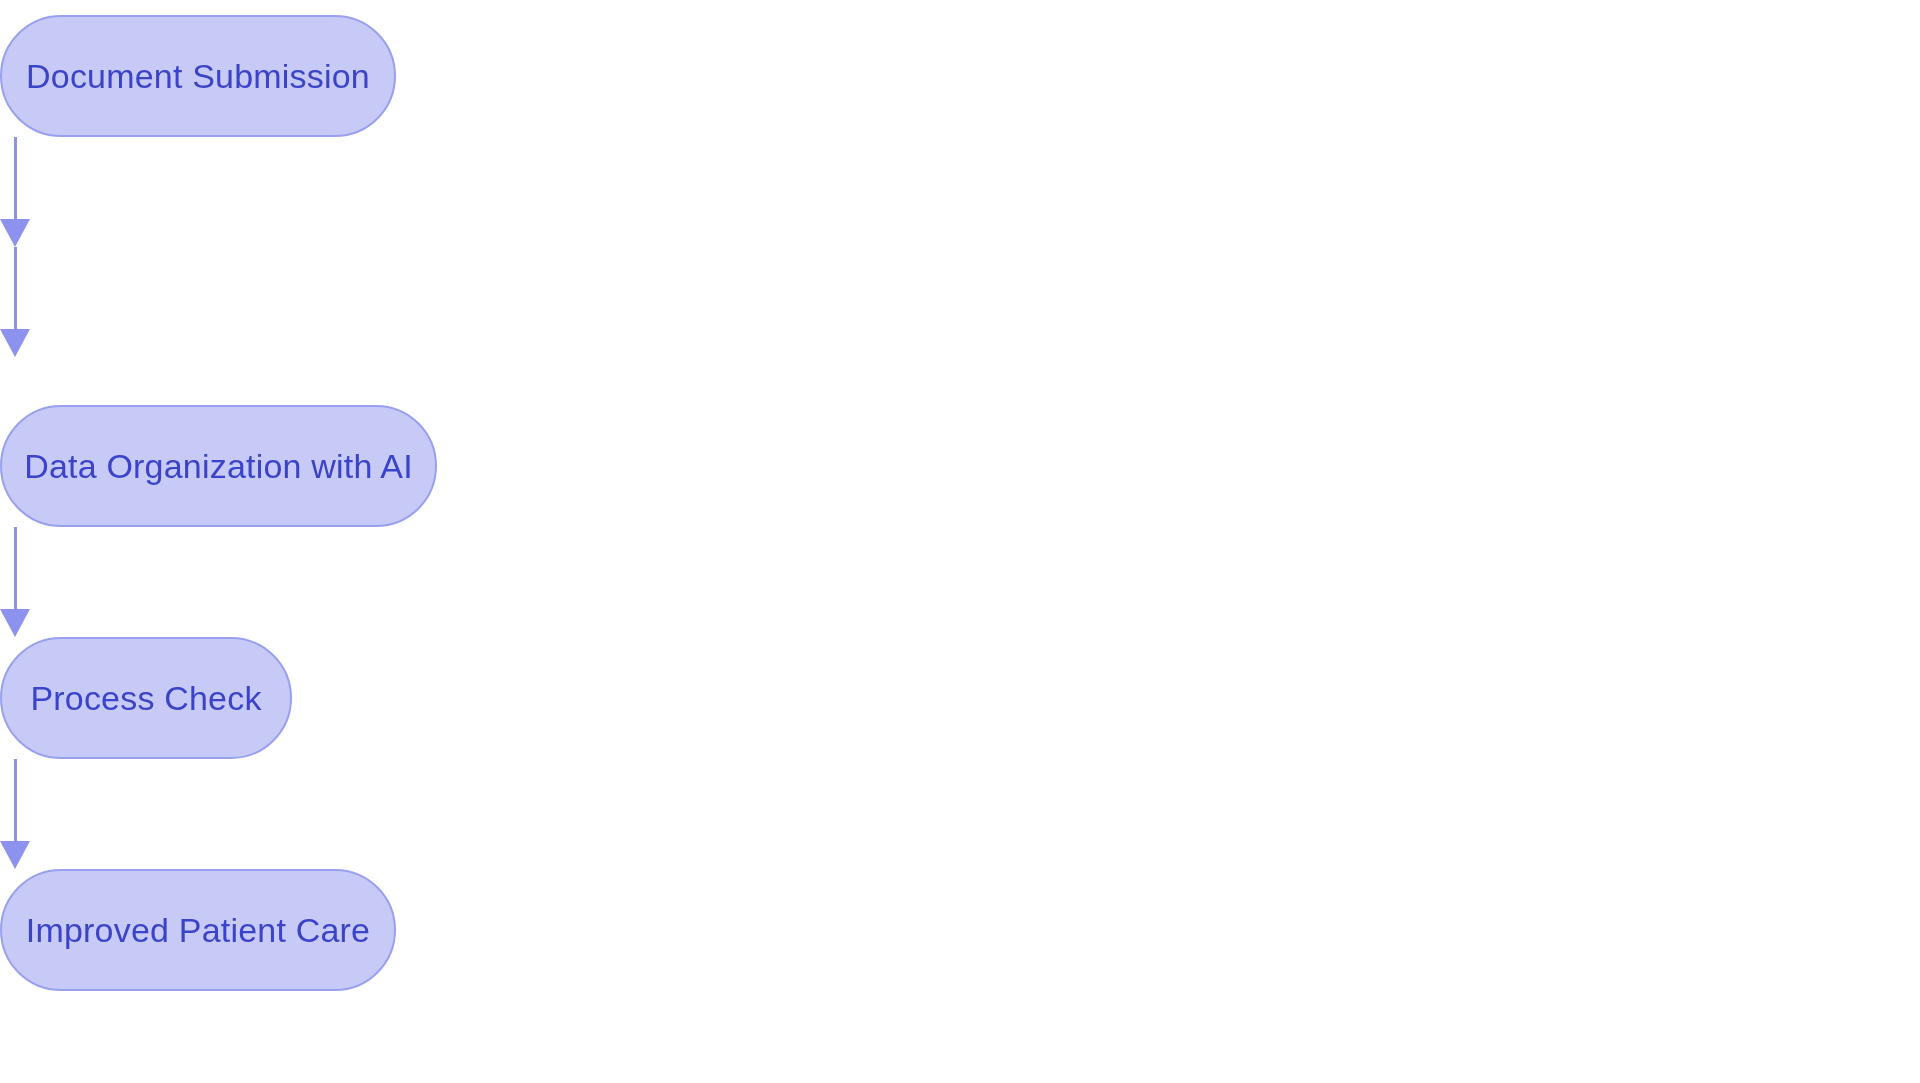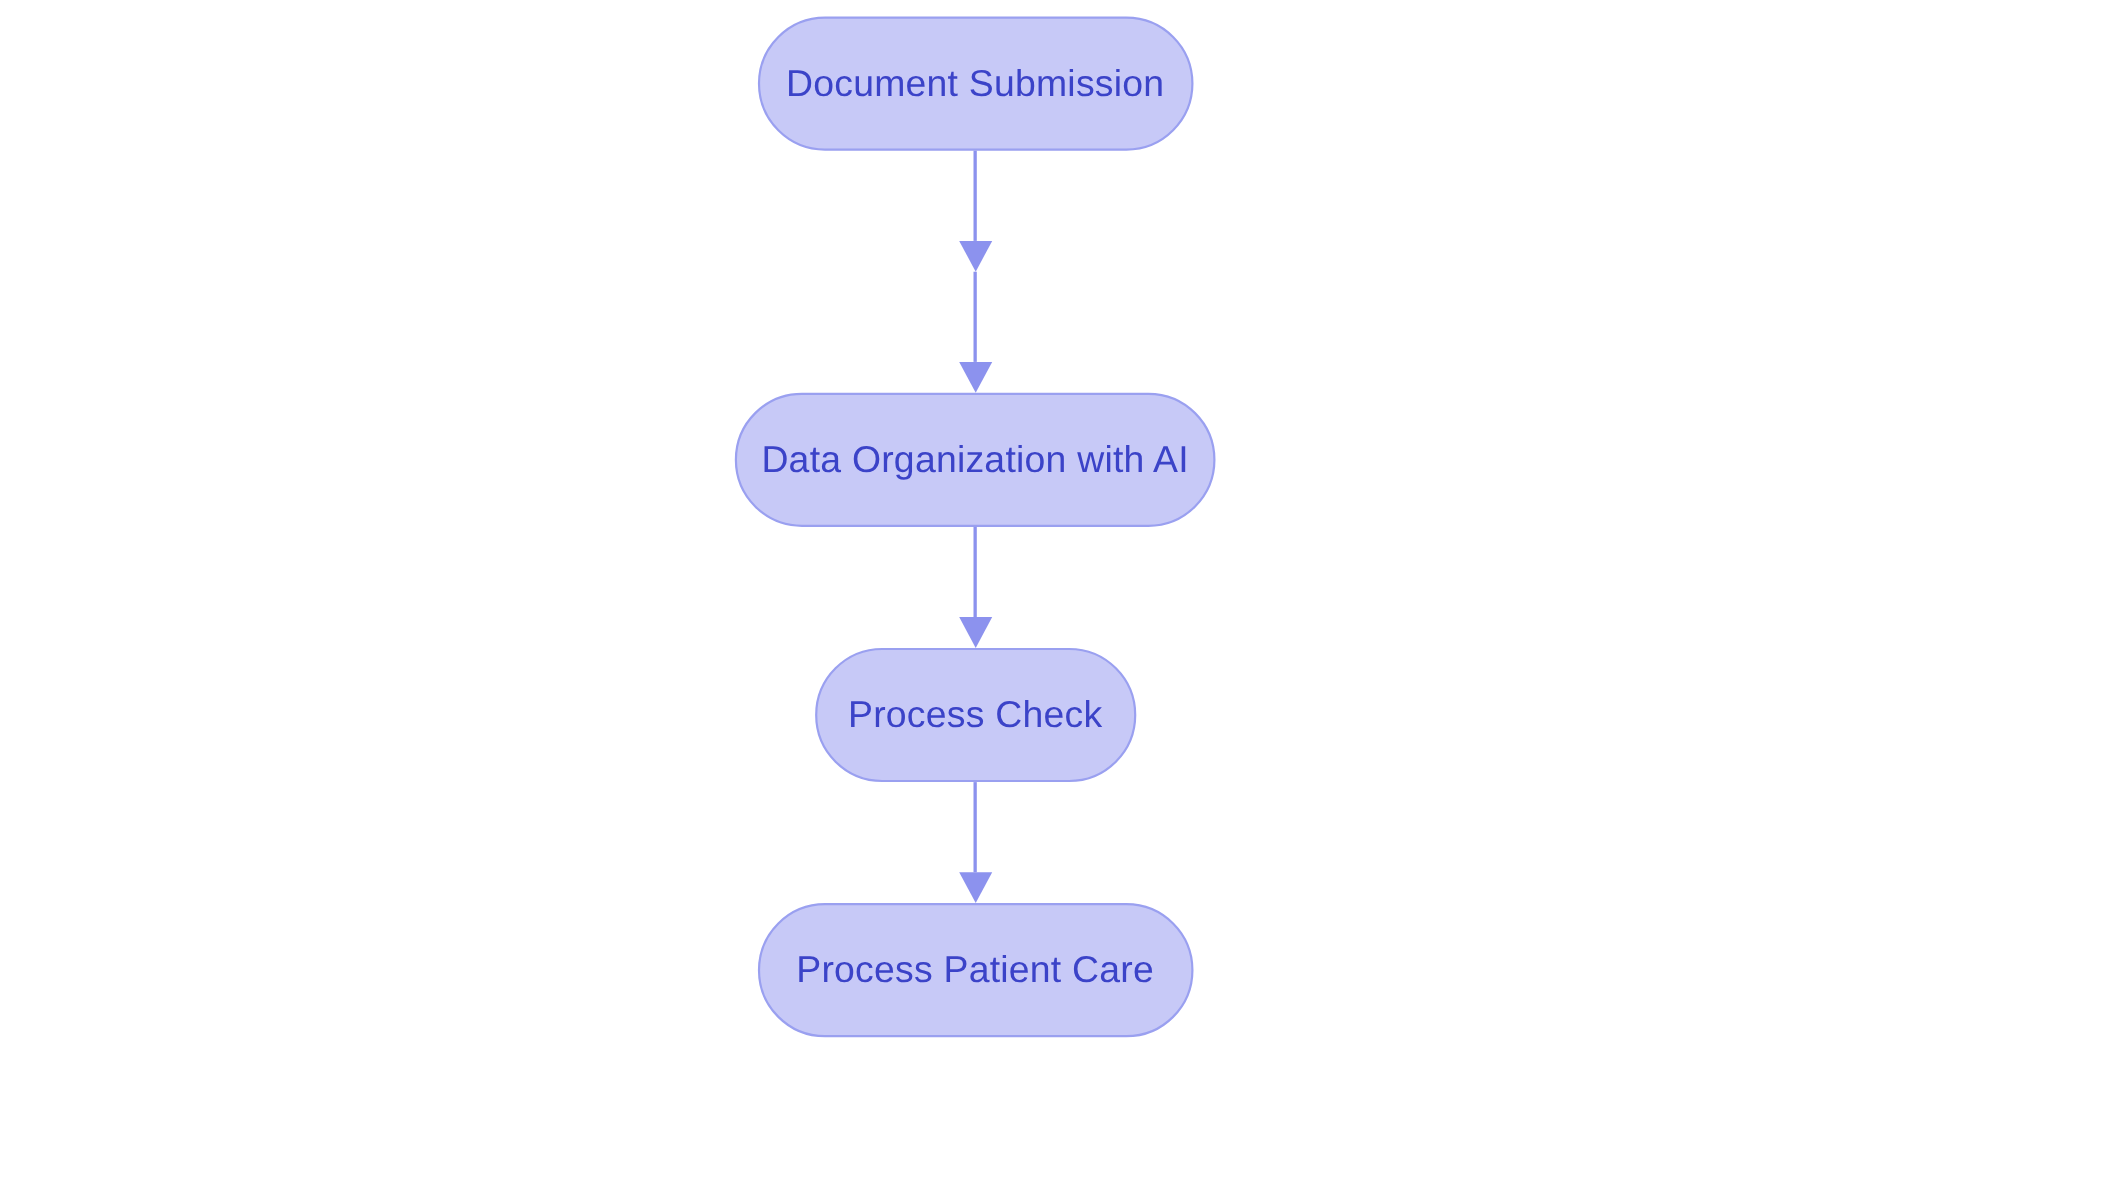--- a/index.html
+++ b/index.html
@@ -14,21 +14,21 @@
   body { font-family: "Liberation Sans", sans-serif; }
 
   .canvas {
     position: relative;
     width: 1773px;
     height: 1083px;
     background: var(--background);
     overflow: hidden;
     display: flex;
     flex-direction: column;
-    align-items: center;
+    align-items: flex-start;
     padding-top: 15px;
   }
 
   .flow-node {
     height: 122px;
     border-radius: 62px;
     background: var(--node-fill);
     border: 2px solid var(--node-border);
     display: flex;
     align-items: center;
@@ -36,21 +36,21 @@
     flex: 0 0 auto;
   }
   .flow-node .node-label {
     font-size: 34px;
     letter-spacing: 0.2px;
     color: var(--node-text);
     white-space: nowrap;
   }
   .flow-node.n1 { width: 396px; }
   .flow-node.n2 { width: 456px; }
-  .flow-node.n3 { width: 437px; }
+  .flow-node.n3 { width: 437px; margin-top: 48px; }
   .flow-node.n4 { width: 292px; }
   .flow-node.n5 { width: 396px; }
 
   .flow-arrow {
     height: 110px;
     flex: 0 0 auto;
     display: flex;
     flex-direction: column;
     align-items: center;
   }
@@ -99,16 +99,16 @@
   <div class="flow-node n4">
     <span class="node-label">Process Check</span>
   </div>
 
   <div class="flow-arrow">
     <div class="arrow-line"></div>
     <div class="arrow-head"></div>
   </div>
 
   <div class="flow-node n5">
-    <span class="node-label">Process Patient Care</span>
+    <span class="node-label">Improved Patient Care</span>
   </div>
 
 </div>
 
 </body></html>

